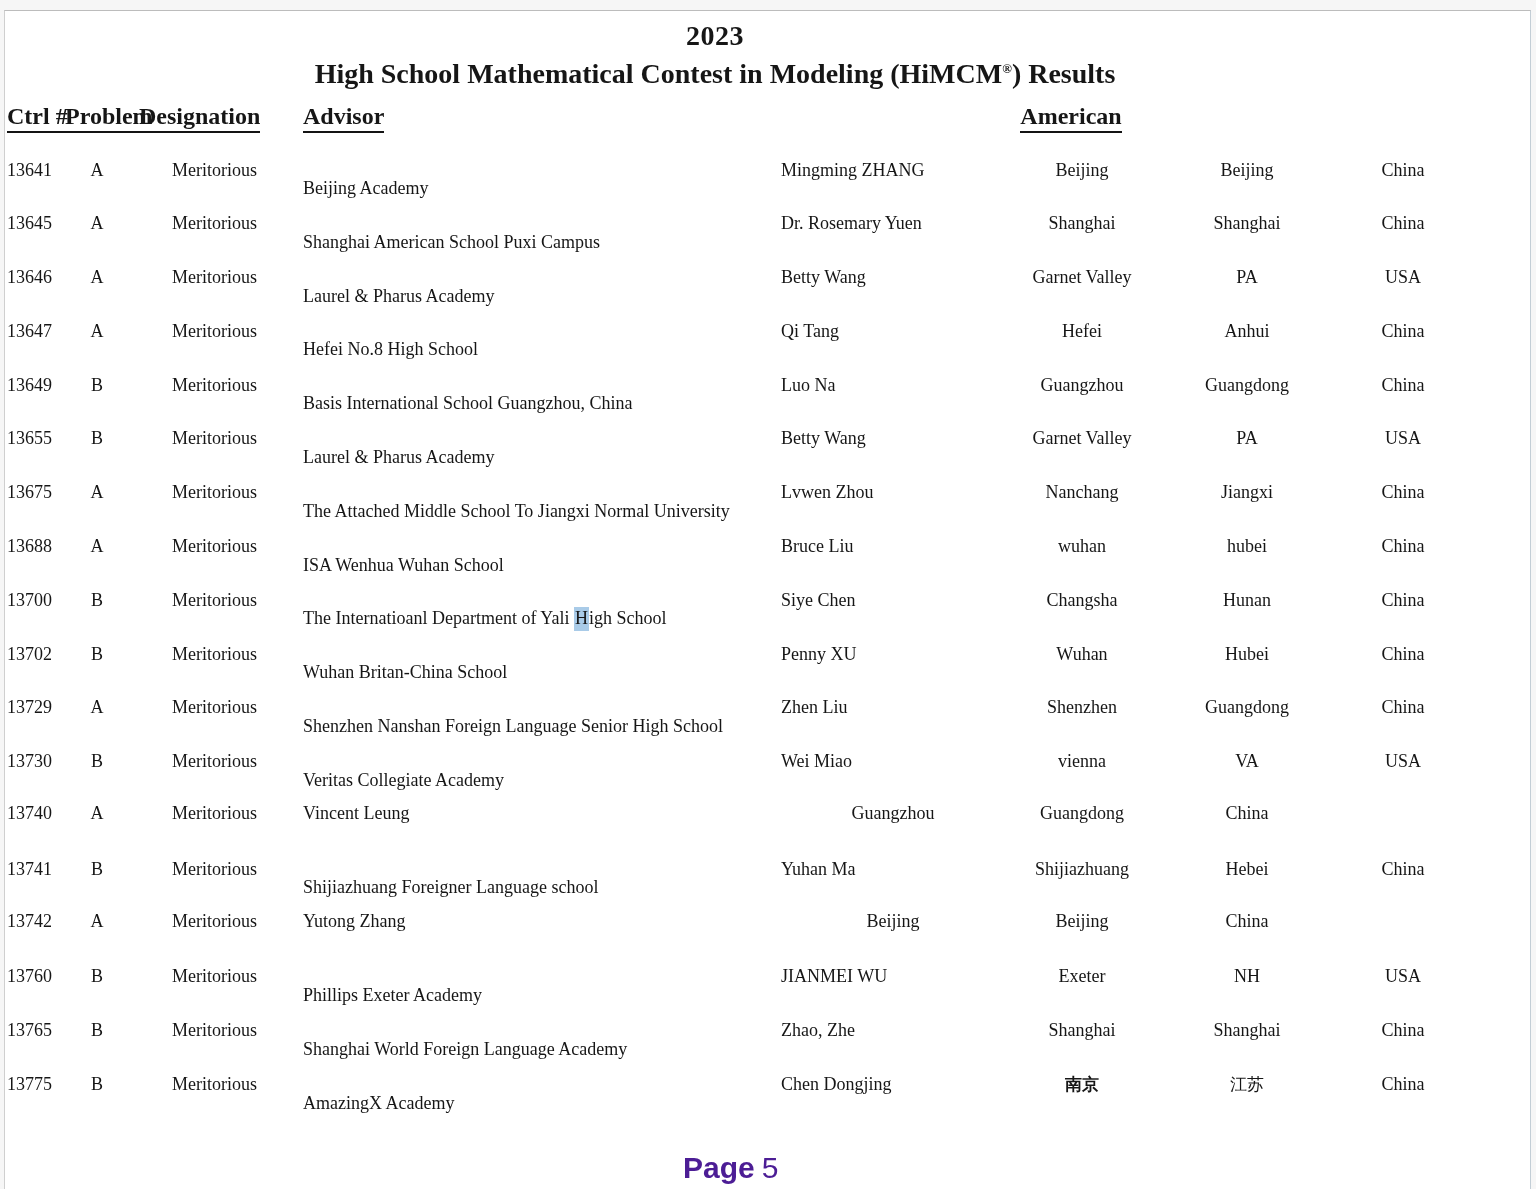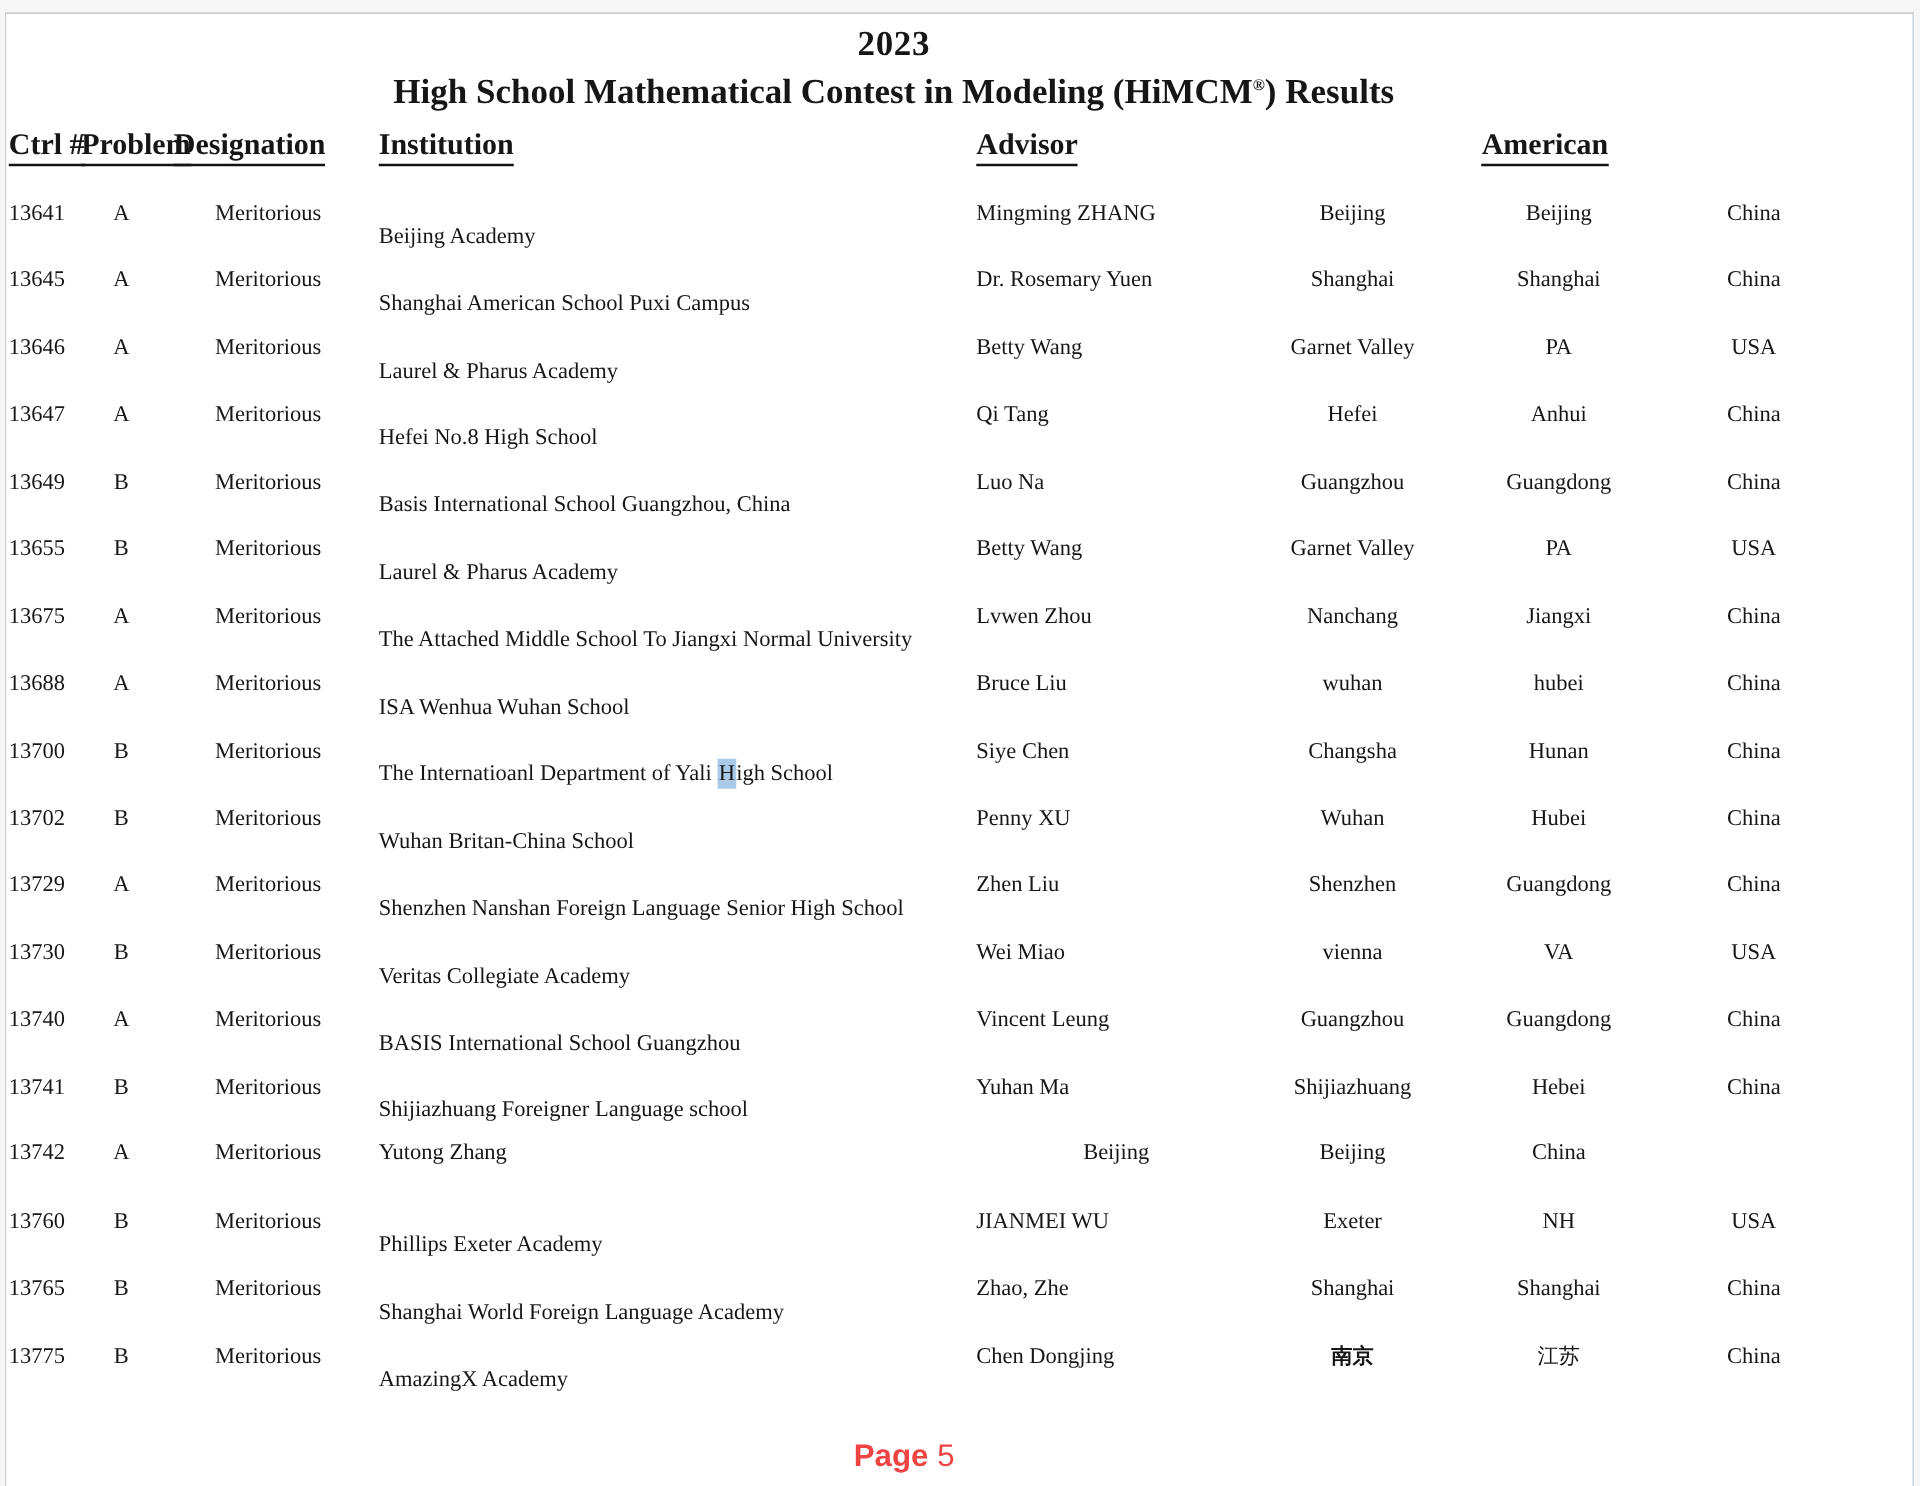--- a/index.html
+++ b/index.html
@@ -45,40 +45,39 @@
   .desig{padding-left:2px;margin-left:45px;}
   .inst{padding-left:0;margin-top:37px;}
   .advisor{padding-left:0;}
   .city,.region,.country{text-align:center;}
   .hl{padding:1px 1px 3px 1px;}
   .cjk{font-family:"DejaVu Sans",sans-serif;font-size:17px;}
   .city .cjk{font-weight:bold;}
   .footer{
     position:absolute;left:678px;top:1140px;
     font-family:"Liberation Sans","DejaVu Sans",sans-serif;
-    font-size:25px;color:#ef4444;
+    font-size:30px;color:#4c1d95;
   }
   .footer .pg{font-weight:bold;}
   .footer .num{font-weight:normal;margin-left:7px;}
 </style>
 </head>
 <body>
 
 <div class="page">
 
   <div class="doc-header">
     <div class="year">2023</div>
     <div class="title"><span>High School Mathematical Contest in Modeling (HiMCM</span><sup>®</sup><span>) Results</span></div>
   </div>
 
   <div class="grid header-row">
     <div class="h h-ctrl"><span class="u">Ctrl #</span></div>
     <div class="h h-problem"><span class="u">Problem</span></div>
     <div class="h h-desig"><span class="u">Designation</span></div>
-    <div class="h h-inst"><span class="u">Institution</span></div>
     <div class="h h-advisor"><span class="u">Advisor</span></div>
     <div class="h"></div>
     <div class="h h-location"><span class="u">American</span></div>
     <div class="h"></div>
   </div>
 
   <div id="rows">
   <div class="grid data-row">
     <div class="c ctrl">13641</div>
     <div class="c problem">A</div>
@@ -208,21 +207,20 @@
     <div class="c advisor">Wei Miao</div>
     <div class="c city">vienna</div>
     <div class="c region">VA</div>
     <div class="c country">USA</div>
   </div>
 
   <div class="grid data-row">
     <div class="c ctrl">13740</div>
     <div class="c problem">A</div>
     <div class="c desig">Meritorious</div>
-    <div class="c inst">BASIS International School Guangzhou</div>
     <div class="c advisor">Vincent Leung</div>
     <div class="c city">Guangzhou</div>
     <div class="c region">Guangdong</div>
     <div class="c country">China</div>
   </div>
 
   <div class="grid data-row">
     <div class="c ctrl">13741</div>
     <div class="c problem">B</div>
     <div class="c desig">Meritorious</div>

